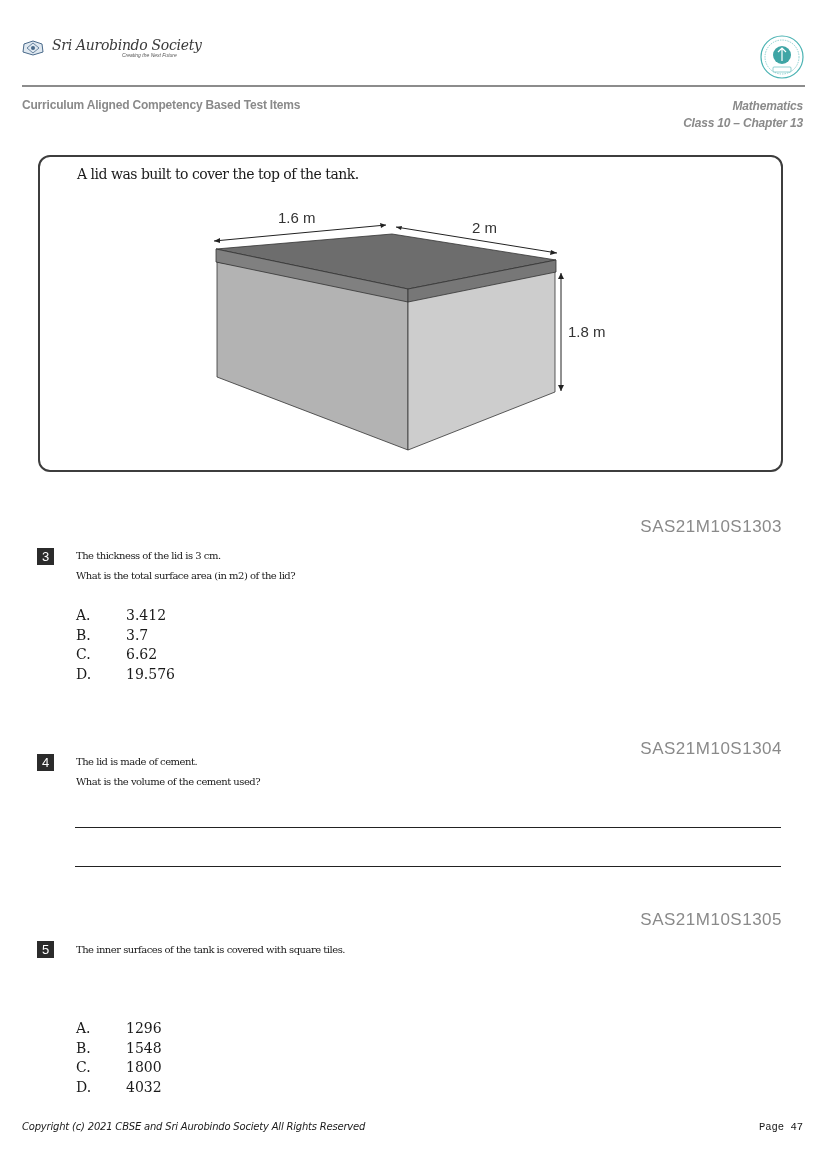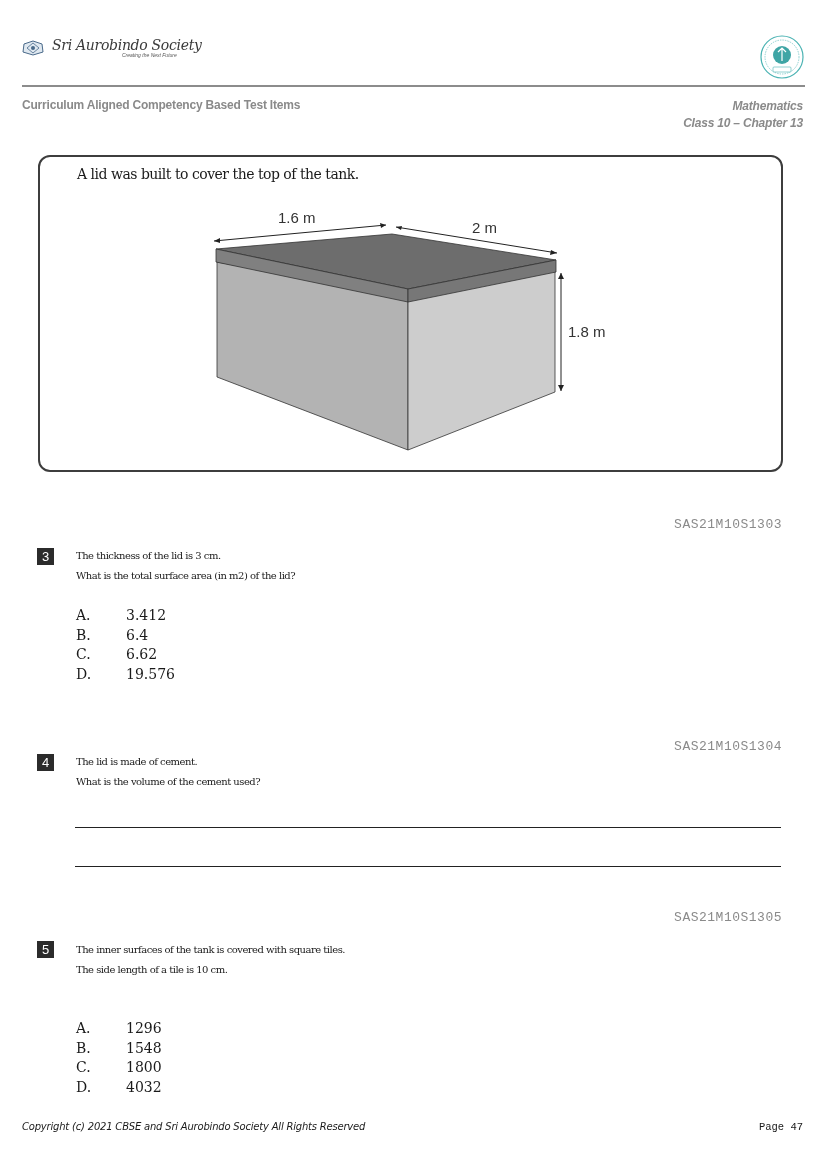--- a/index.html
+++ b/index.html
@@ -16,21 +16,21 @@
 
     .header-rule { position: absolute; left: 22px; top: 85px; width: 783px; height: 2px; background: #8c8c8c; }
 
     .header-left { position: absolute; left: 22px; top: 98px; font-family: "Liberation Sans", sans-serif; font-weight: bold; font-size: 12px; color: #8a8a8a; letter-spacing: -0.2px; }
     .header-right { position: absolute; right: 24px; top: 98px; text-align: right; font-family: "Liberation Sans", sans-serif; font-weight: bold; font-size: 12px; color: #8a8a8a; line-height: 17px; letter-spacing: -0.2px; font-style: italic; }
 
     .stimulus-box { position: absolute; left: 38px; top: 155px; width: 745px; height: 317px; border: 2px solid #3d3d3d; border-radius: 12px; }
     .stimulus-text { position: absolute; left: 77px; top: 166px; font-size: 14px; letter-spacing: -0.5px; }
     .tank-figure { position: absolute; left: 200px; top: 192px; width: 420px; height: 275px; }
 
-    .item-code { position: absolute; right: 45px; font-size: 13px; color: #8a8a8a; letter-spacing: 0.5px; font-family: Liberation Mono, monospace; }
+    .item-code { position: absolute; right: 45px; font-size: 17px; color: #8a8a8a; letter-spacing: 0.5px; font-family: Liberation Sans, sans-serif; }
 
     .q-num { position: absolute; left: 37px; width: 17px; height: 17px; background: #2b2b2b; color: #fff; font-family: "Liberation Sans", sans-serif; font-size: 13px; text-align: center; line-height: 17px; }
     .q-text { position: absolute; left: 76px; font-size: 10px; line-height: 20px; letter-spacing: -0.5px; }
 
     .options { position: absolute; left: 76px; font-size: 14px; line-height: 19.5px; }
     .option { display: flex; }
     .option .letter { width: 50px; }
 
     .answer-line { position: absolute; left: 75px; width: 706px; height: 0; border-top: 1px solid #222; }
 
@@ -104,21 +104,21 @@
   <div>The thickness of the lid is 3 cm.</div>
   <div>What is the total surface area (in m2) of the lid?</div>
 </div>
 <div class="options" style="top:606px;">
   <div class="option">
       <span class="letter">A.</span>
       <span>3.412</span>
     </div>
   <div class="option">
       <span class="letter">B.</span>
-      <span>6.4</span>
+      <span>3.7</span>
     </div>
   <div class="option">
       <span class="letter">C.</span>
       <span>6.62</span>
     </div>
   <div class="option">
       <span class="letter">D.</span>
       <span>19.576</span>
     </div>
 </div>
@@ -129,21 +129,20 @@
   <div>The lid is made of cement.</div>
   <div>What is the volume of the cement used?</div>
 </div>
 <div class="answer-line" style="top:827px;"></div>
 <div class="answer-line" style="top:866px;"></div>
 
 <div class="item-code" style="top:910px;">SAS21M10S1305</div>
 <div class="q-num" style="top:941px;">5</div>
 <div class="q-text" style="top:940px;">
   <div>The inner surfaces of the tank is covered with square tiles.</div>
-  <div>The side length of a tile is 10 cm.</div>
 </div>
 <div class="options" style="top:1019px;">
   <div class="option">
       <span class="letter">A.</span>
       <span>1296</span>
     </div>
   <div class="option">
       <span class="letter">B.</span>
       <span>1548</span>
     </div>

